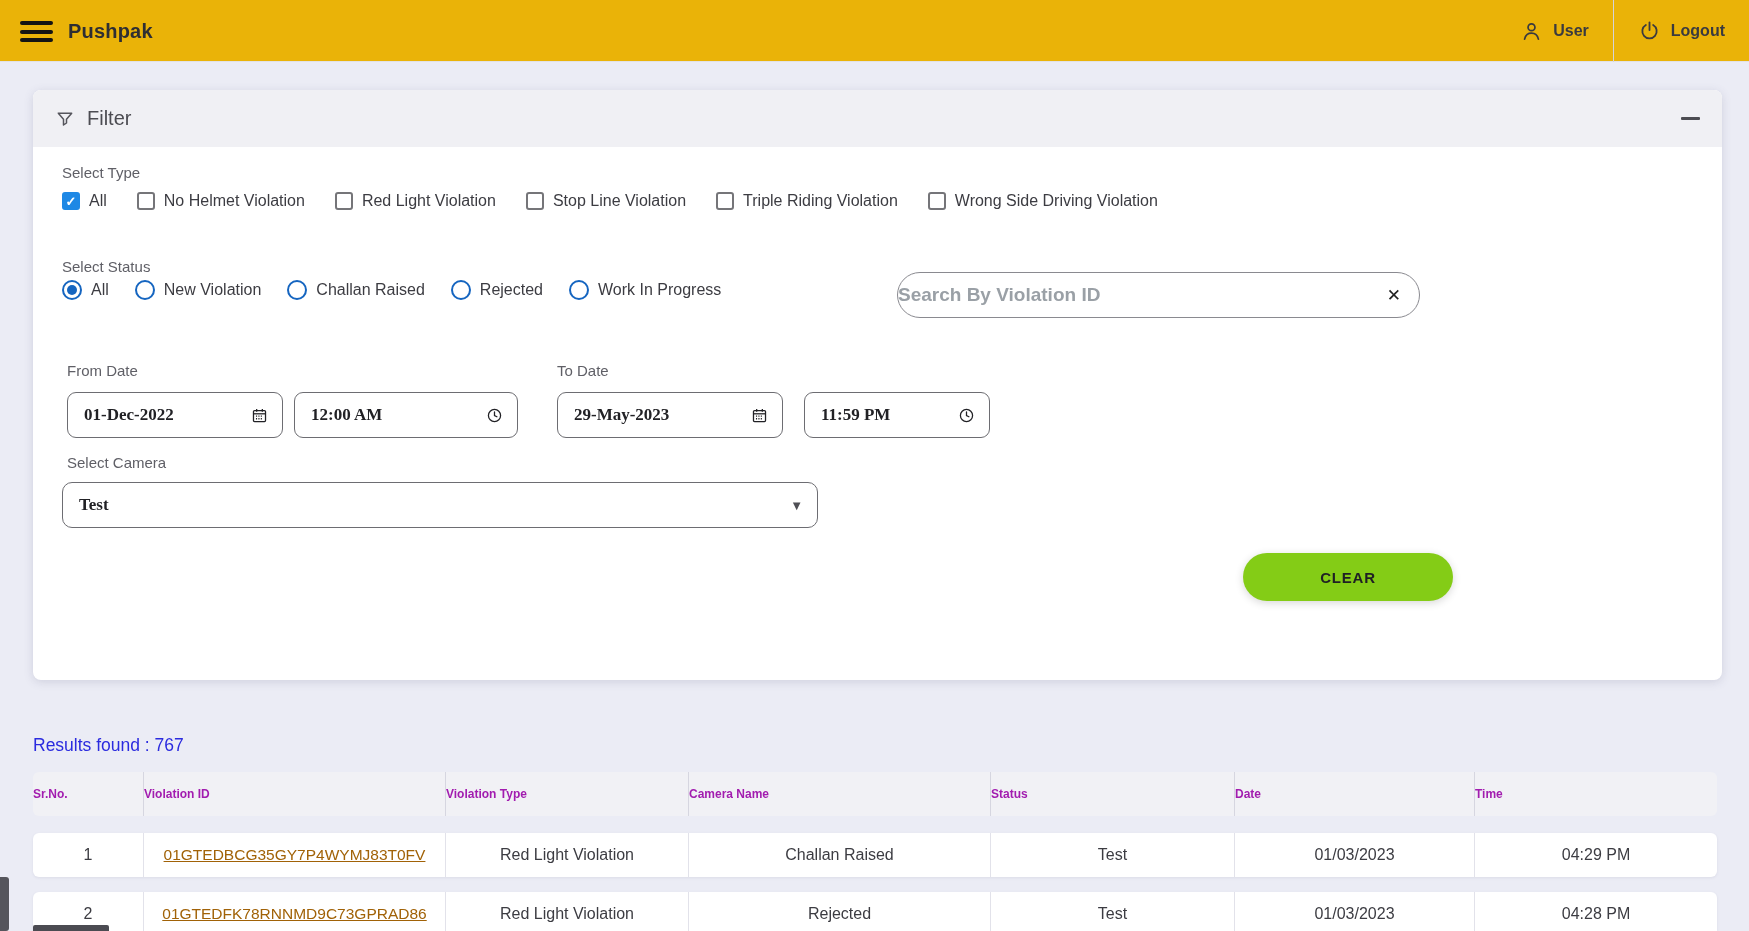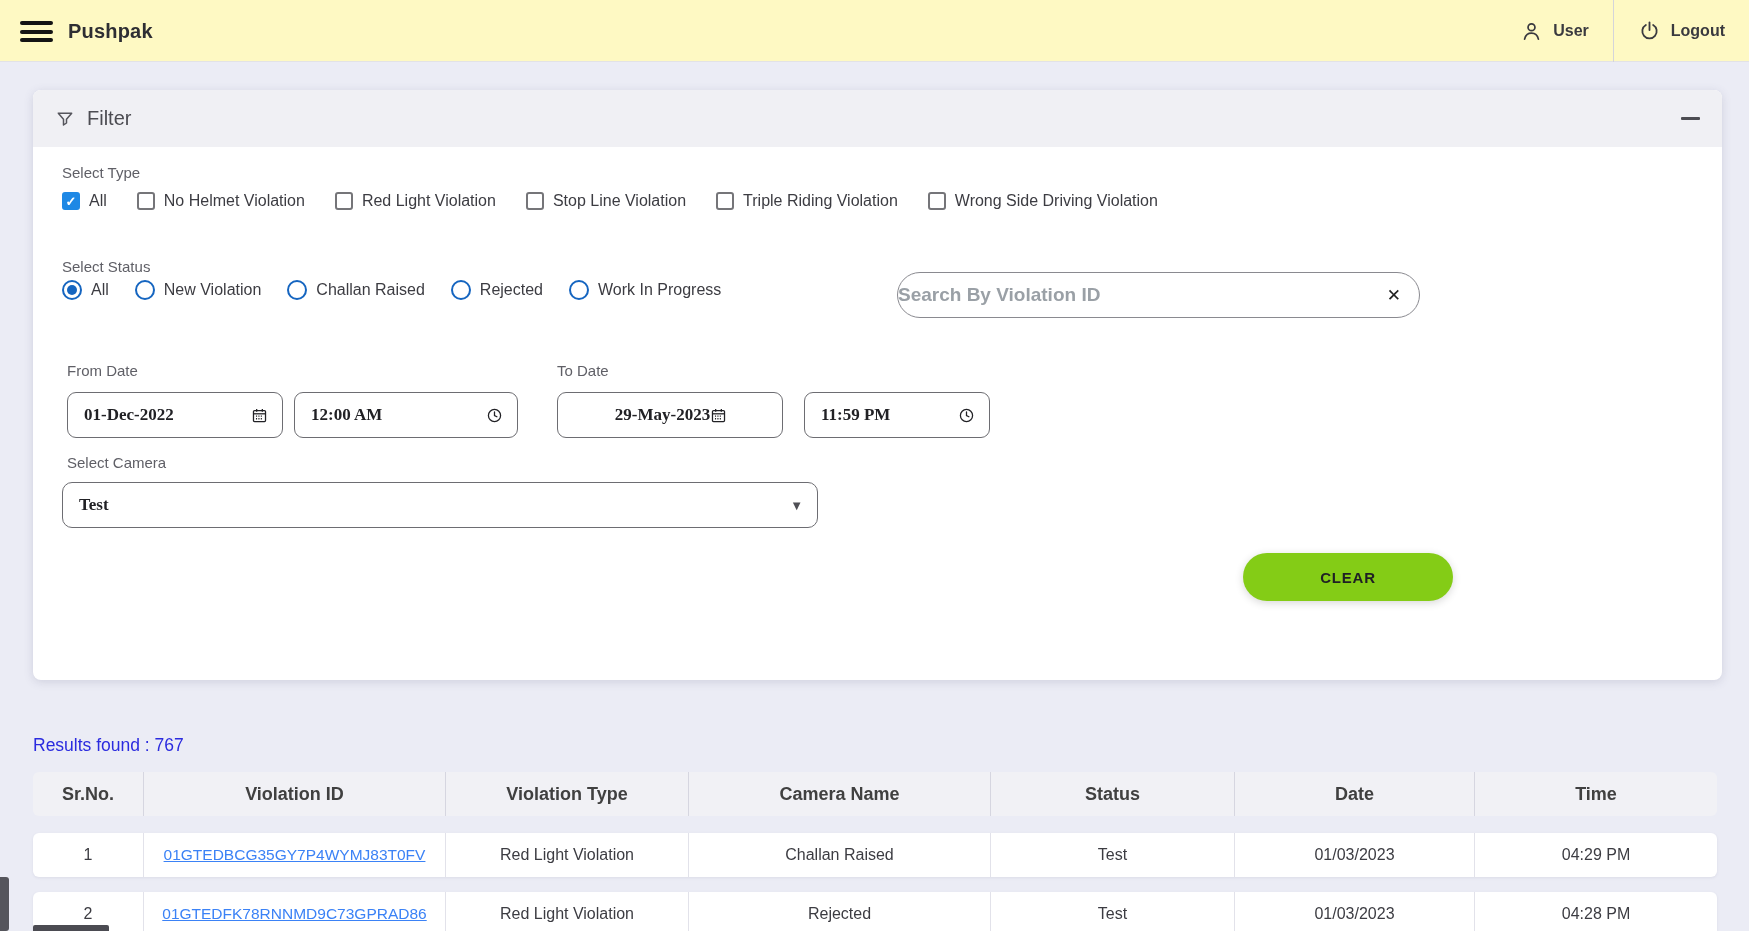--- a/index.html
+++ b/index.html
@@ -4,21 +4,21 @@
 <style>
   * { margin:0; padding:0; box-sizing:border-box; }
   html,body { background:#ebecf5; }
   .canvas{
     position:relative; width:1749px; height:931px; overflow:hidden;
     background:#ebecf5; font-family:"Liberation Sans", sans-serif; color:#2f2f33;
   }
   
   .topbar{
     position:absolute; left:0; top:0; width:1749px; height:62px;
-    background:#fef9c3; border-bottom:1px solid #e2e2e6;
+    background:#eab308; border-bottom:1px solid #e2e2e6;
     display:flex; align-items:center;
   }
   .hamburger{ position:absolute; left:20px; top:21px; width:33px; height:21px;
     display:flex; flex-direction:column; justify-content:space-between; cursor:pointer;}
   .hamburger span{ display:block; height:4px; background:#141414; border-radius:2px;}
   .app-title{ position:absolute; left:68px; top:0; height:62px; display:flex; align-items:center;
     font-size:20px; font-weight:600; color:#2e2e33; letter-spacing:.2px;}
   .topbar-right{ position:absolute; right:0; top:0; height:62px; display:flex; align-items:flex-start;}
   .tb-action{ display:flex; align-items:center; gap:10px; height:62px; padding:0 24px; cursor:pointer;}
   .tb-action .tb-label{ font-size:16px; font-weight:700; color:#3a3a3f;}
@@ -70,32 +70,32 @@
     box-shadow:0 2px 8px rgba(0,0,0,.16);}
   .btn-apply{ left:1443px; top:463px; width:216px; background:#3246e0; color:#ffffff;
     box-shadow:0 4px 10px rgba(50,70,224,.35);}
   
   .results-summary{ position:absolute; left:33px; top:735px; font-size:17.5px; color:#2b2bdf;}
   .table-header{
     position:absolute; left:33px; top:772px; width:1684px; height:44px;
     background:#f1f1f5; border-radius:6px; display:grid; align-items:center;
     grid-template-columns:111px 302px 243px 302px 244px 240px 242px;
   }
-  .th-cell{ text-align:center; font-size:18px; font-weight:600; color:#404040;
+  .th-cell{ text-align:left; font-size:12px; font-weight:600; color:#a21caf;
     border-right:1px solid #d6d6e0; height:44px; line-height:44px;}
   .th-cell:last-child{ border-right:none;}
   .table-row{
     position:absolute; left:33px; width:1684px; height:44px; background:#ffffff; border-radius:6px;
     display:grid; align-items:center; grid-template-columns:111px 302px 243px 302px 244px 240px 242px;
     box-shadow:0 1px 3px rgba(90,90,120,.10);
   }
   .td-cell{ text-align:center; font-size:16px; color:#3c3c42; border-right:1px solid #e2e2ea;
     height:44px; line-height:44px; overflow:hidden;}
   .td-cell:last-child{ border-right:none;}
-  .violation-link{ color:#3b82f6; text-decoration:underline; font-size:15.5px; cursor:pointer;}
+  .violation-link{ color:#a16207; text-decoration:underline; font-size:15.5px; cursor:pointer;}
   
   .edge-strip{ position:absolute; left:0; top:877px; width:9px; height:54px; background:#55555c; border-radius:0 3px 3px 0;}
   .bottom-sliver{ position:absolute; left:33px; top:925px; width:76px; height:6px; background:#4b4b52; border-radius:2px 2px 0 0;}
   .icon{ display:inline-flex; align-items:center; justify-content:center;}
 </style>
 </head>
 <body>
 
 <div class="canvas">
 
@@ -217,21 +217,21 @@
       <span class="field-value">12:00 AM</span>
       <span class="icon">
         <svg width="17" height="17" viewBox="0 0 24 24" fill="none" stroke="#212125" stroke-width="1.8" stroke-linecap="round">
           <circle cx="12" cy="12" r="8.6"></circle>
             <polyline points="12 7 12 12 15.4 13.8"></polyline>
         </svg>
       </span>
     </div>
 
     <div class="section-label" style="left:524px; top:272px;">To Date</div>
-    <div class="field" style="left:524px; top:302px; width:226px;justify-content:center;">
+    <div class="field" style="left:524px; top:302px; width:226px;">
       <span class="field-value">29-May-2023</span>
       <span class="icon">
         <svg width="17" height="17" viewBox="0 0 24 24" fill="none" stroke="#212125" stroke-width="1.8">
           <rect x="3.5" y="5" width="17" height="15.5" rx="1.5"></rect>
           <line x1="8" y1="2.8" x2="8" y2="6.6"></line>
             <line x1="16" y1="2.8" x2="16" y2="6.6"></line>
           <line x1="3.5" y1="9.6" x2="20.5" y2="9.6"></line>
           <line x1="7" y1="13" x2="17" y2="13" stroke-dasharray="1.6 1.8"></line>
           <line x1="7" y1="16.6" x2="17" y2="16.6" stroke-dasharray="1.6 1.8"></line>
         </svg>

